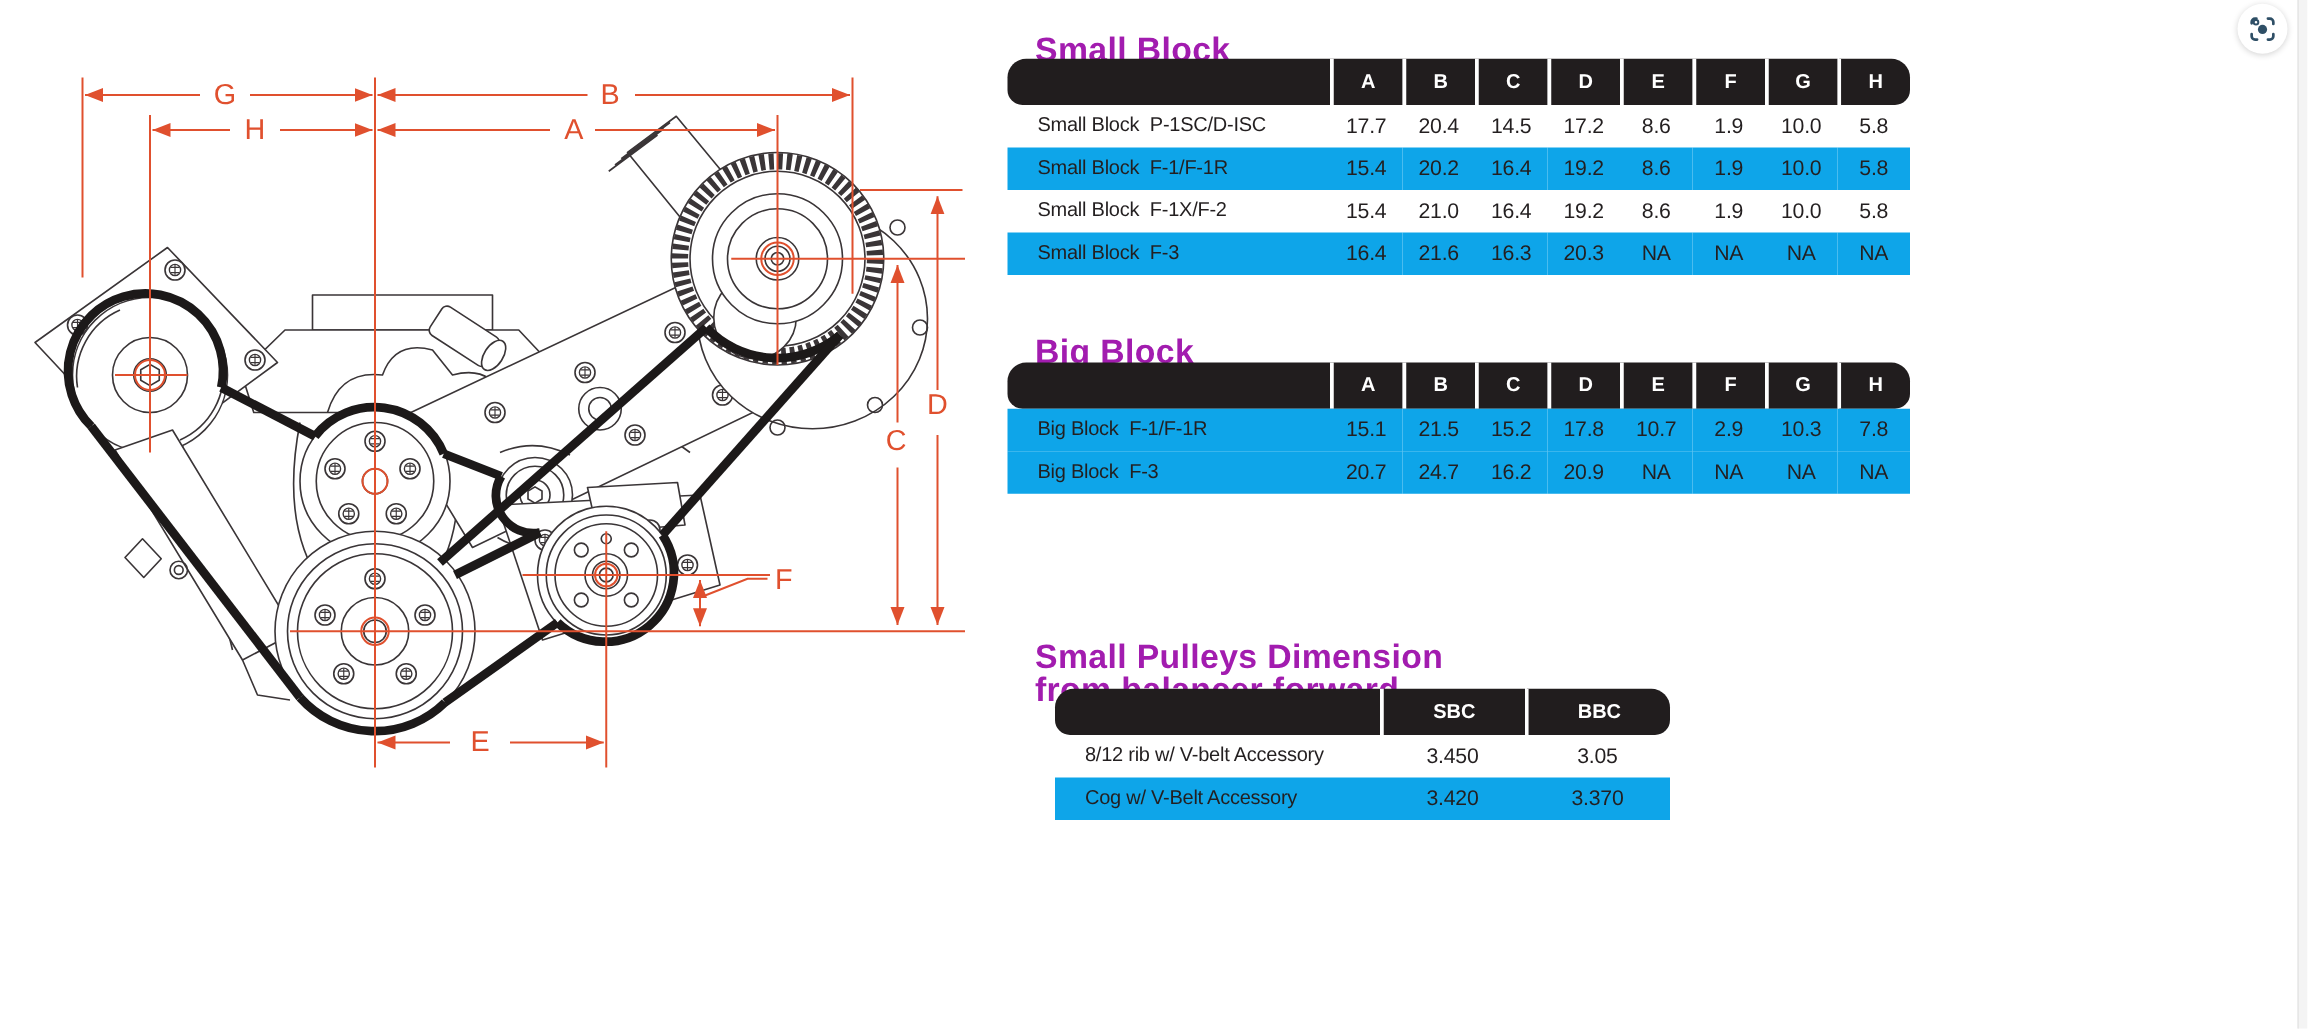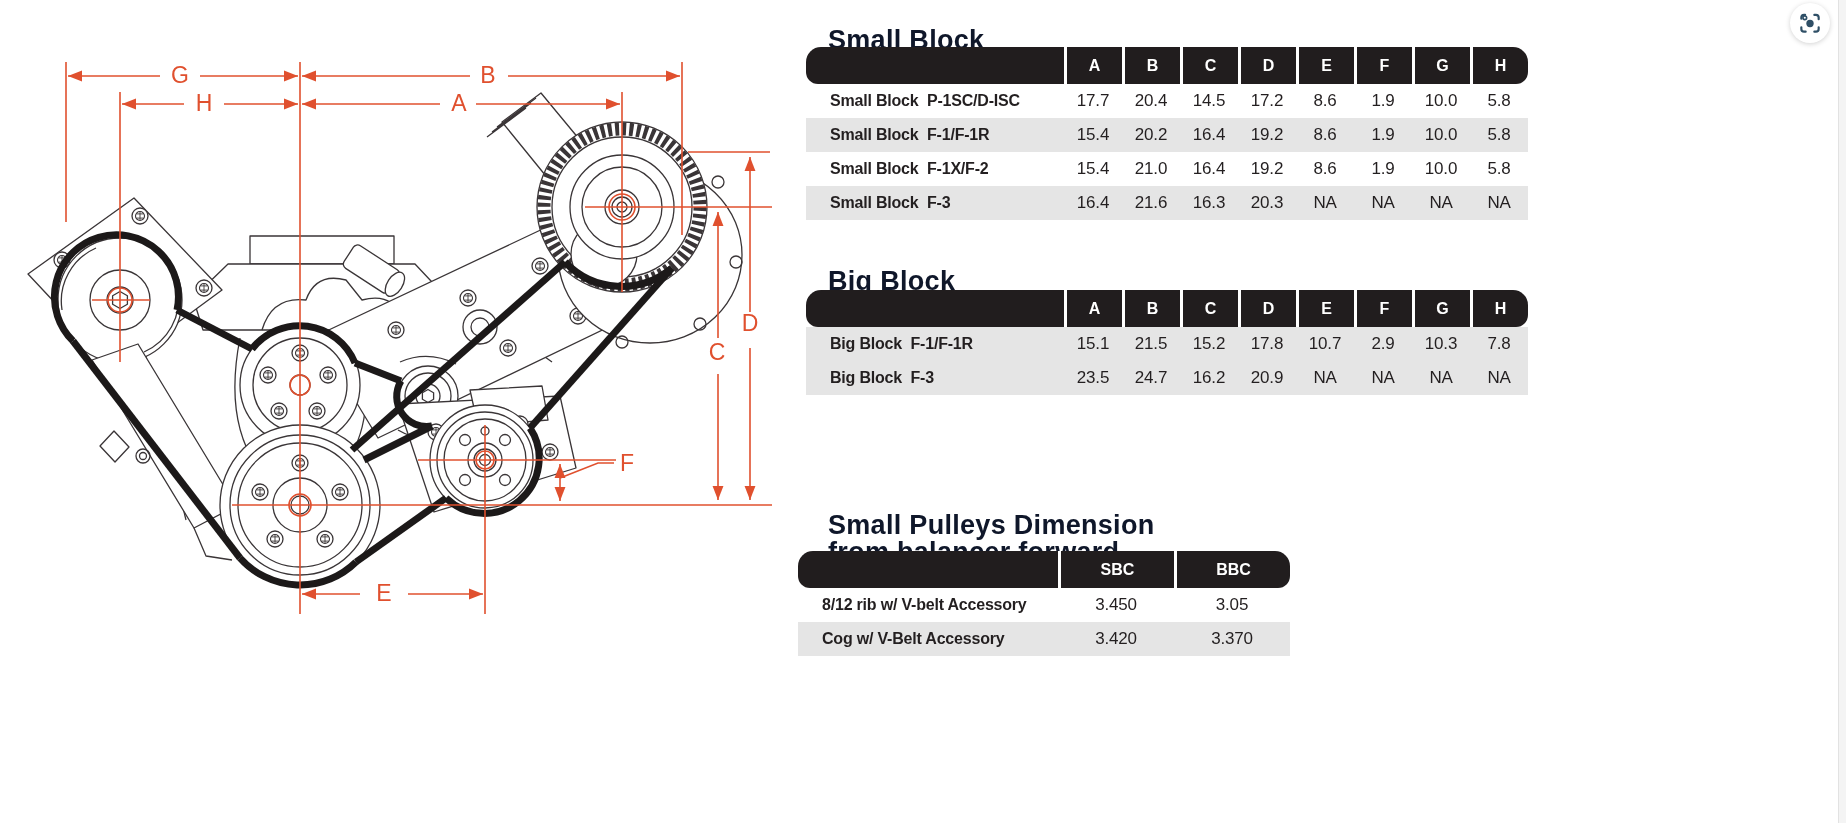--- a/index.html
+++ b/index.html
@@ -9,34 +9,34 @@
   }
   
   .page-edge{position:absolute;right:0;top:0;width:7px;height:100%;
     background:#f4f4f4;border-left:1px solid #e2e2e2;}
   
   .lens-btn{position:absolute;top:3px;right:16px;width:40px;height:40px;border-radius:50%;
     background:#fff;box-shadow:0 1px 5px rgba(0,0,0,.18);display:flex;align-items:center;
     justify-content:center;cursor:pointer;border:none;}
   
   .sec-title{position:absolute;font-weight:800;font-size:27px;line-height:27px;
-    color:#0f172a;letter-spacing:.3px;}
+    color:#a21caf;letter-spacing:.3px;}
   .sec-title .t2{display:block;}
   
   table{border-collapse:separate;border-spacing:0;table-layout:fixed;position:absolute;}
   th,td{box-sizing:border-box;}
   th{background:#211d1e;color:#fff;font-weight:700;font-size:16px;height:37px;
      text-align:center;border-left:3px solid #fff;padding:0;}
   th.first{border-left:none;border-radius:15px 0 0 12px;}
   th.last{border-radius:0 15px 12px 0;}
   td{height:34px;text-align:center;font-size:17px;color:#231f20;letter-spacing:-.2px;padding:0;}
-  td.label{text-align:left;padding-left:24px;font-weight:700;font-size:16px;
+  td.label{text-align:left;padding-left:24px;font-weight:400;font-size:16px;
      letter-spacing:-.2px;white-space:pre;}
   td.bold{font-weight:400;}
-  tr.shaded td{background:#e5e5e5;}
+  tr.shaded td{background:#0ea5e9;}
   table.spec{width:722px;}
   table.spec th.first{width:258px;}
   table.crank{width:492px;}
   table.crank th.first{width:260px;}
   
   .diagram{position:absolute;left:0;top:0;width:806px;height:823px;}
   .dim-label{font-family:"Liberation Sans",sans-serif;font-size:23px;fill:#e0502e;}
 </style>
 </head>
 <body>
@@ -343,37 +343,37 @@
         <td>21.5</td>
         <td>15.2</td>
         <td>17.8</td>
         <td>10.7</td>
         <td>2.9</td>
         <td>10.3</td>
         <td>7.8</td>
       </tr>
       <tr class="shaded">
         <td class="label">Big Block  F-3</td>
-        <td>23.5</td>
+        <td>20.7</td>
         <td>24.7</td>
         <td>16.2</td>
         <td>20.9</td>
         <td>NA</td>
         <td>NA</td>
         <td>NA</td>
         <td>NA</td>
       </tr>
     </tbody>
   </table>
 
 <h2 class="sec-title" style="left:828px;top:490px;">
   <span class="t1">Small Pulleys Dimension</span>
   <span class="t2">from balancer forward</span>
 </h2>
-<table class="crank" style="left:798px;top:551px;">
+<table class="crank" style="left:844px;top:551px;">
     <thead>
       <tr>
         <th class="first"></th>
         <th>SBC</th>
         <th class="last">BBC</th>
       </tr>
     </thead>
     <tbody>
       <tr>
         <td class="label">8/12 rib w/ V-belt Accessory</td>

